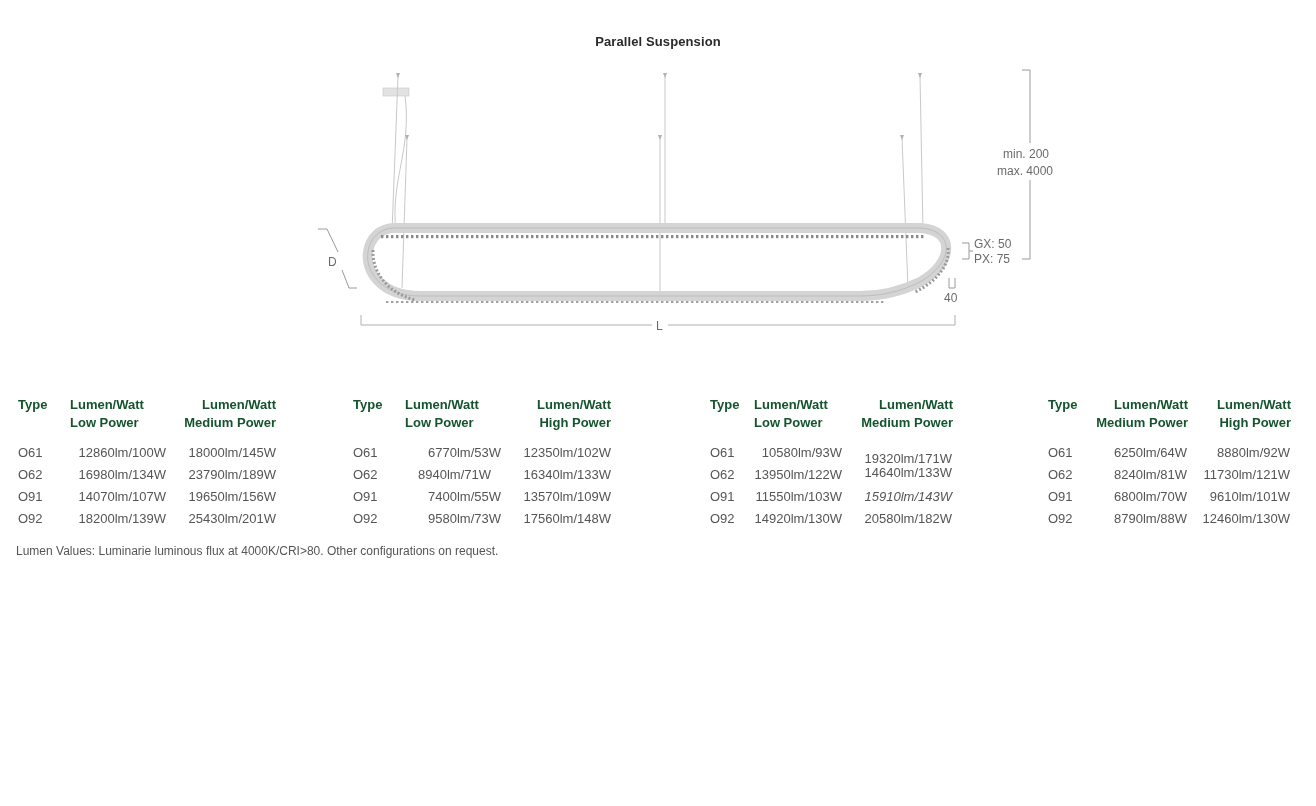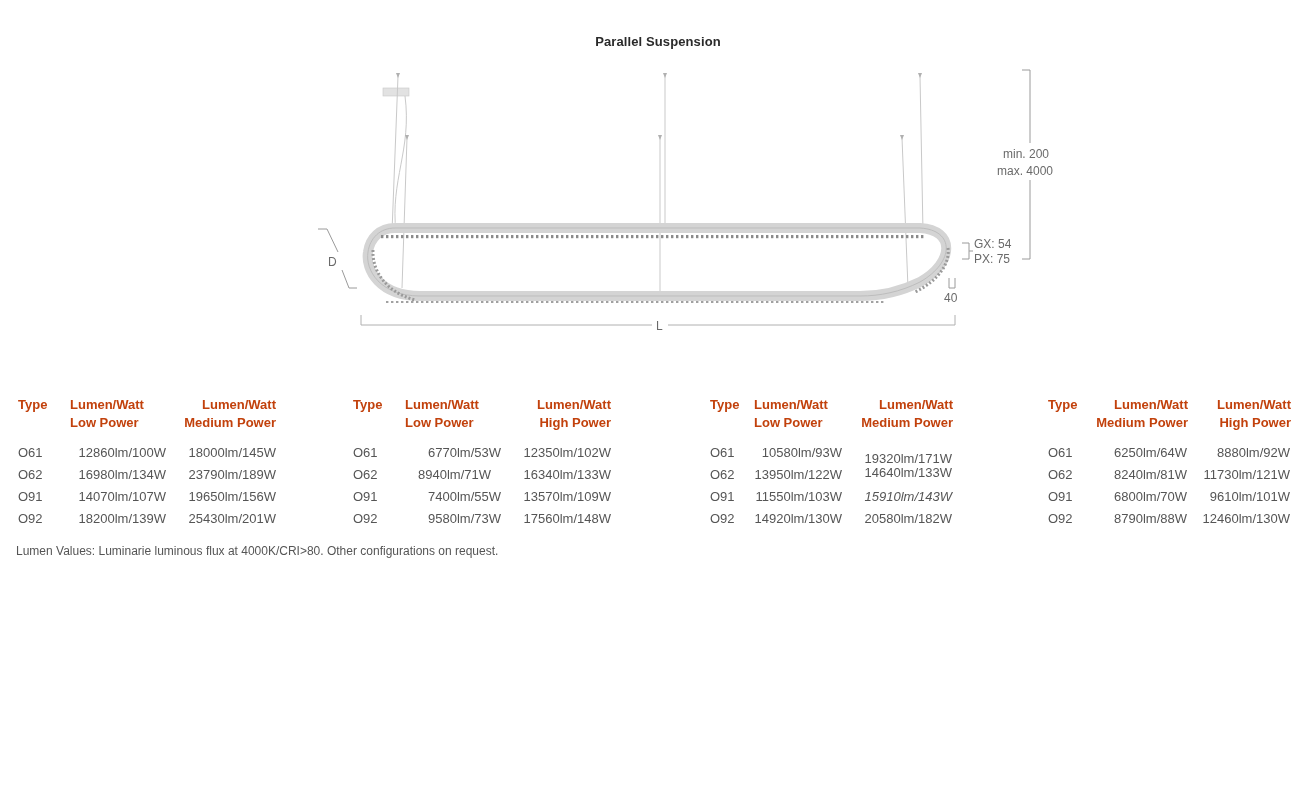--- a/index.html
+++ b/index.html
@@ -3,21 +3,21 @@
 <meta charset="utf-8">
 <style>
   html, body { margin:0; padding:0; background:#ffffff; }
   body { width:1316px; height:806px; position:relative; overflow:hidden;
          font-family:"Liberation Sans", "DejaVu Sans", sans-serif; color:#3a3a3a; }
   .title { position:absolute; left:0; width:1316px; top:34px; text-align:center;
            font-size:13px; font-weight:bold; color:#2a2a2a; letter-spacing:0.1px; }
   .diagram { position:absolute; left:300px; top:60px; width:780px; height:290px; }
   .dim-label { position:absolute; font-size:12px; color:#6a6a6a; line-height:16px; }
   .tbl { position:absolute; top:396px; font-size:13px; }
-  .tbl .hdr { font-weight:bold; color:#c2410c; line-height:18px; }
+  .tbl .hdr { font-weight:bold; color:#14532d; line-height:18px; }
   .tbl .cell { position:absolute; white-space:nowrap; }
   .tbl .val { color:#555; font-size:13px; line-height:22px; }
   .r { text-align:right; }
   .note { position:absolute; left:16px; top:544px; font-size:12px; color:#555; }
 </style>
 </head>
 <body>
 
 <div class="title">Parallel Suspension</div>
 
@@ -79,21 +79,21 @@
       <polyline points="962,243 969,243 969,259 962,259"></polyline>
       <line x1="969" y1="251" x2="973" y2="251"></line>
     </g>
 
     <g stroke="#9a9a9a" stroke-width="1" fill="none">
       <polyline points="949,278 949,288 955,288 955,278"></polyline>
     </g>
   </svg>
   <div class="dim-label" style="left:703px; top:86px;">min. 200</div>
   <div class="dim-label" style="left:697px; top:103px;text-align:right;">max. 4000</div>
-  <div class="dim-label" style="left:674px; top:176px;">GX: 54</div>
+  <div class="dim-label" style="left:674px; top:176px;">GX: 50</div>
   <div class="dim-label" style="left:674px; top:191px;">PX: 75</div>
   <div class="dim-label" style="left:644px; top:230px;">40</div>
   <div class="dim-label" style="left:28px; top:194px;">D</div>
   <div class="dim-label" style="left:356px; top:258px;">L</div>
 </div>
 
 <div class="tbl" style="left:18px;">
   <div class="cell hdr" style="left:0; top:0;">Type</div>
   <div class="cell hdr" style="left:52px; top:0;">Lumen/Watt</div>
   <div class="cell hdr" style="left:52px; top:18px;">Low Power</div>

